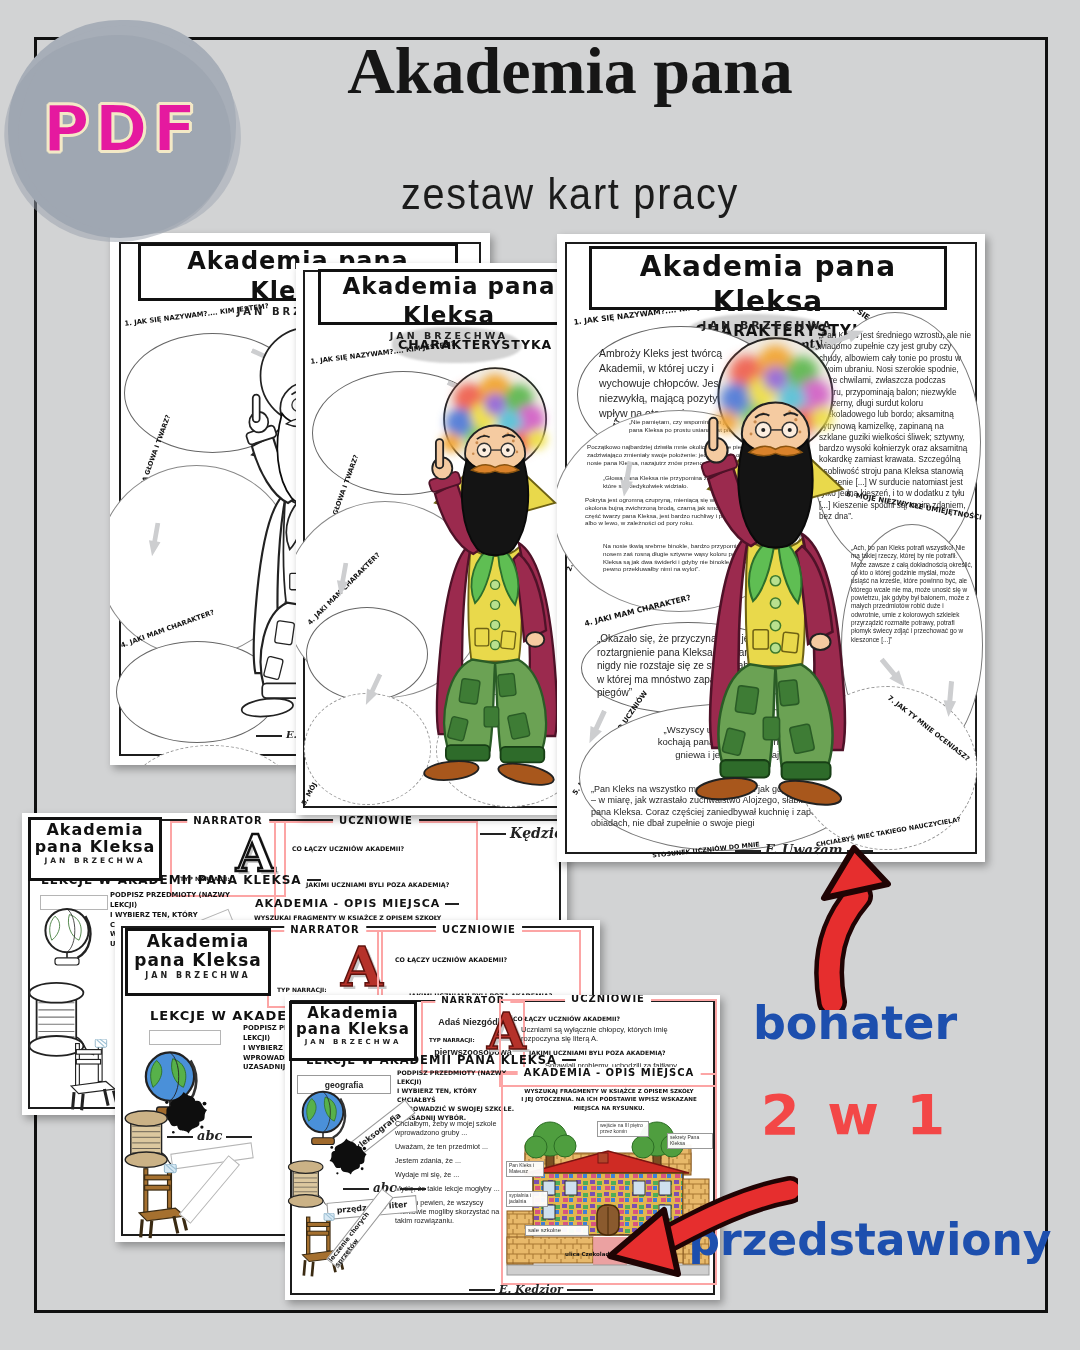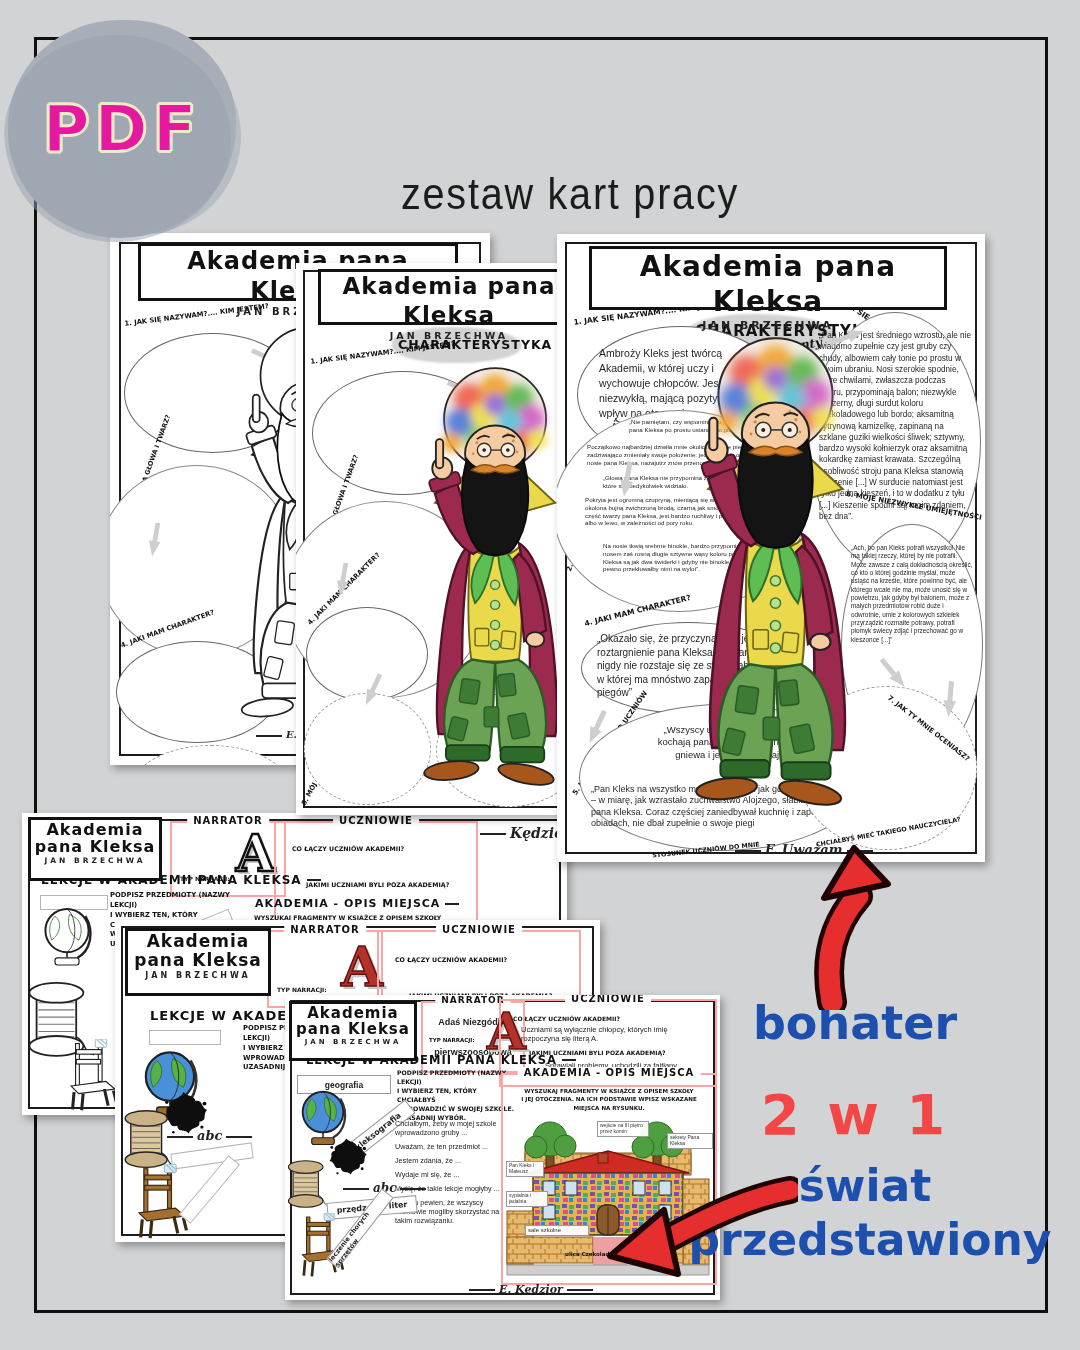--- a/index.html
+++ b/index.html
@@ -202,20 +202,21 @@
       <rect x="38" y="0" width="15" height="11" rx="2" fill="var(--bandf,#d8e9f4)" stroke="#7aa4bc" stroke-width="1"></rect>
       <path d="M40,1 L50,10 M44,0 L53,7" stroke="#9fc2d6" stroke-width="1.5" fill="none"></path>
     </symbol>
   </defs>
 </svg>
 
 <div class="canvas">
   <div class="frame"></div>
 
   <div class="main-title">
+    <div>Akademia pana</div>
   </div>
   <div class="sub-title">zestaw kart pracy</div>
 
   <div class="badge">
     <div class="brush"></div>
     <div class="badge-text">PDF</div>
   </div>
 
   <div class="sheet" style="left:110px;top:233px;width:380px;height:532px;z-index:2">
     <div class="inner" style="inset:9px;"></div>
@@ -524,20 +525,19 @@
     <div class="sig" style="position:absolute;left:184px;top:288px;font-size:11px;">E. Kędzior</div>
   </div>
 
   <svg class="arrow-svg" style="left:788px;top:842px;width:140px;height:168px;" viewBox="0 0 140 168">
     <path d="M44,160 C36,118 44,84 70,54" fill="none" stroke="#200404" stroke-width="30" stroke-linecap="round"></path>
     <path d="M44,160 C36,118 44,84 70,54" fill="none" stroke="#e62e2e" stroke-width="21" stroke-linecap="round"></path>
     <path d="M66,6 L36,56 L100,42 Z" fill="#e62e2e" stroke="#200404" stroke-width="6" stroke-linejoin="round"></path>
   </svg>
   <div class="anno-blue" style="left:735px;top:996px;width:240px;font-size:46px;">bohater</div>
   <div class="anno-red" style="left:735px;top:1082px;width:240px;font-size:56px;">2 w 1</div>
-  <div class="anno-blue" style="left:735px;top:1160px;width:260px;font-size:44px;">świat</div>
   <div class="anno-blue" style="left:688px;top:1214px;width:364px;font-size:44px;">przedstawiony</div>
   <svg class="arrow-svg" style="left:598px;top:1168px;width:200px;height:130px;" viewBox="0 0 200 130">
     <path d="M192,22 C150,30 112,48 64,74" fill="none" stroke="#200404" stroke-width="28" stroke-linecap="round"></path>
     <path d="M192,22 C150,30 112,48 64,74" fill="none" stroke="#e62e2e" stroke-width="19" stroke-linecap="round"></path>
     <path d="M12,88 L66,42 L80,106 Z" fill="#e62e2e" stroke="#200404" stroke-width="6" stroke-linejoin="round"></path>
   </svg>
 </div>
 
 </body></html>

